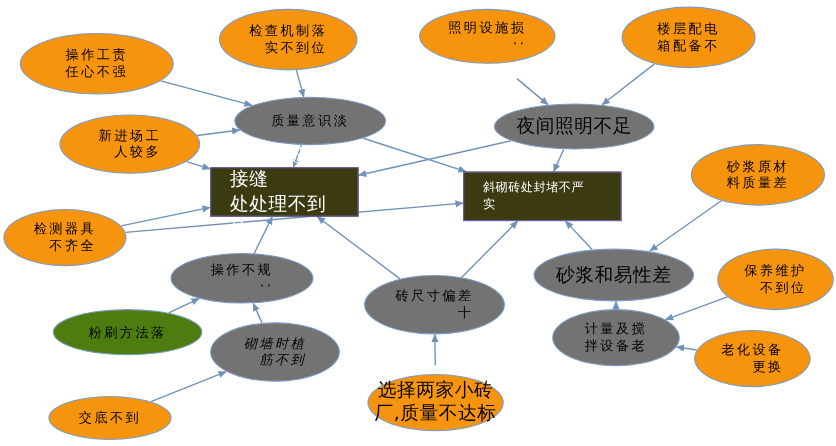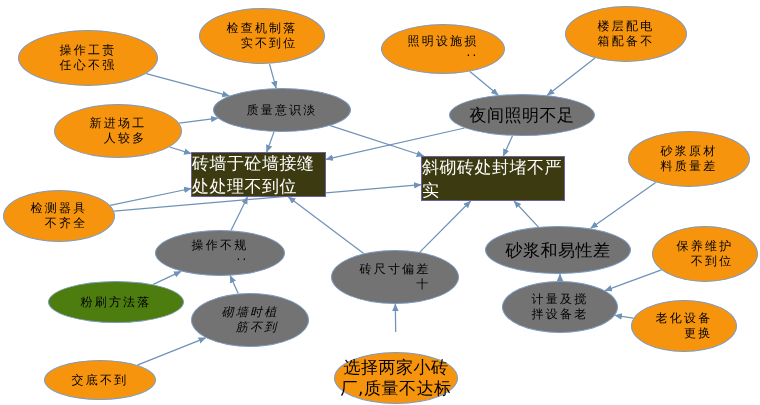--- a/index.html
+++ b/index.html
@@ -29,24 +29,24 @@
   }
   .orange{background:#F7940D;}
   .orange-dark{background:#4d7c0f;}
   .purple{background:#737373;}
   .rect{
     background:#3B3A10;
     border:1px solid #6E5FA8;
     color:#FFFFFF;
     justify-content:flex-start;
     text-align:left;
-    padding:5px 0;
+    padding:5px 17px;
     line-height:1.3;
   }
-  .fs11{font-size:17px;}
+  .fs11{font-size:11px;}
   .fs115{font-size:17px;}
   .fs12{font-size:12px;text-align:right;}
   .wide{letter-spacing:2.2px;}
 </style>
 </head>
 <body>
 
 <div id="canvas">
 
   <svg id="edges" viewBox="0 0 760 405">
@@ -81,21 +81,21 @@
         <line x1="395.7" y1="332.0" x2="395.3" y2="304.0" marker-end="url(#ah)"></line>
         <line x1="137.3" y1="365.1" x2="205.6" y2="337.8" marker-end="url(#ah)"></line>
       </g>
   </svg>
 
   <div id="node-layer">
       <div class="node ellipse orange fs12 wide" style="left: 18px; top: 30px; width: 140px; height: 56px;">操作工责
 任心不强</div>
       <div class="node ellipse orange fs12 wide" style="left: 199px; top: 8px; width: 126px; height: 56px;">检查机制落
 实不到位</div>
-      <div class="node ellipse orange fs12 wide" style="left: 381px; top: 24px; width: 124px; height: 50px;">照明设施损
+      <div class="node ellipse orange fs12 wide" style="left: 381px; top: 8px; width: 124px; height: 50px;">照明设施损
 ··</div>
       <div class="node ellipse orange fs12 wide" style="left: 565px; top: 6px; width: 122px; height: 56px;">楼层配电
 箱配备不</div>
       <div class="node ellipse orange fs12 wide" style="left: 54px; top: 104px; width: 128px; height: 54px;">新进场工
 人较多</div>
       <div class="node ellipse purple fs12 wide" style="left: 213px; top: 88px; width: 138px; height: 44px;">质量意识淡</div>
       <div class="node ellipse purple fs115" style="left: 449px; top: 94px; width: 146px; height: 42px;">夜间照明不足</div>
       <div class="node ellipse orange fs12 wide" style="left: 628px; top: 131px; width: 122px; height: 56px;">砂浆原材
 料质量差</div>
       <div class="node rect fs115" style="left: 191px; top: 152px; width: 135px; height: 45px;">砖墙于砼墙接缝
@@ -111,18 +111,18 @@
 不到位</div>
       <div class="node ellipse purple fs12 wide" style="left: 331px; top: 250px; width: 128px; height: 54px;">砖尺寸偏差
 十</div>
       <div class="node ellipse orange-dark fs12 wide" style="left: 48px; top: 281px; width: 136px; height: 42px;">粉刷方法落</div>
       <div class="node ellipse purple fs12 wide" style="left: 502px; top: 281px; width: 116px; height: 52px;">计量及搅
 拌设备老</div>
       <div class="node ellipse orange fs12 wide" style="left: 631px; top: 300px; width: 106px; height: 52px;">老化设备
 更换</div>
       <div class="node ellipse purple fs12 wide" style="left: 191px; top: 293px; width: 118px; height: 54px; font-style: italic;">砌墙时植
 筋不到</div>
-      <div class="node ellipse orange fs115" style="left: 334px; top: 352px; width: 124px; height: 52px;">选择两家小砖
+      <div class="node ellipse orange fs115" style="left: 334px; top: 340px; width: 124px; height: 52px;">选择两家小砖
 厂,质量不达标</div>
       <div class="node ellipse orange fs12 wide" style="left: 44px; top: 360px; width: 112px; height: 40px;">交底不到</div>
     </div>
 
 </div>
 
 </body></html>

